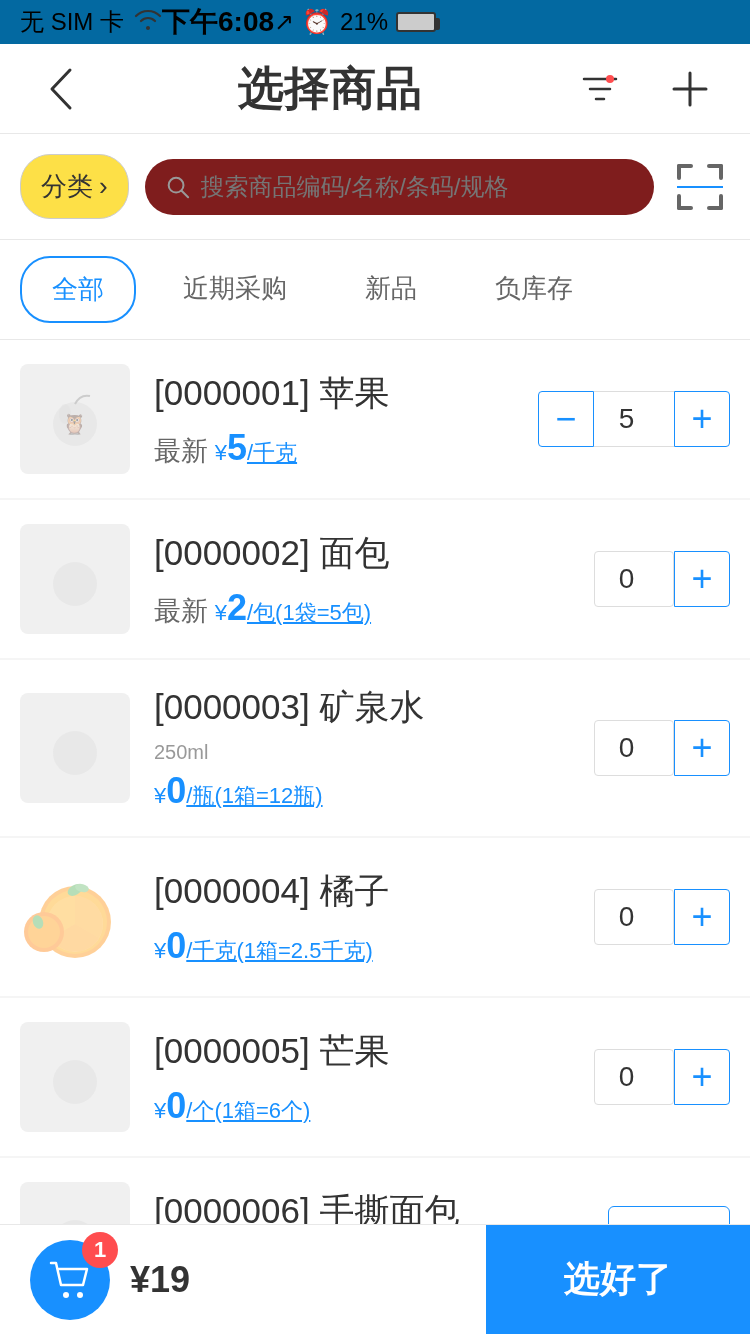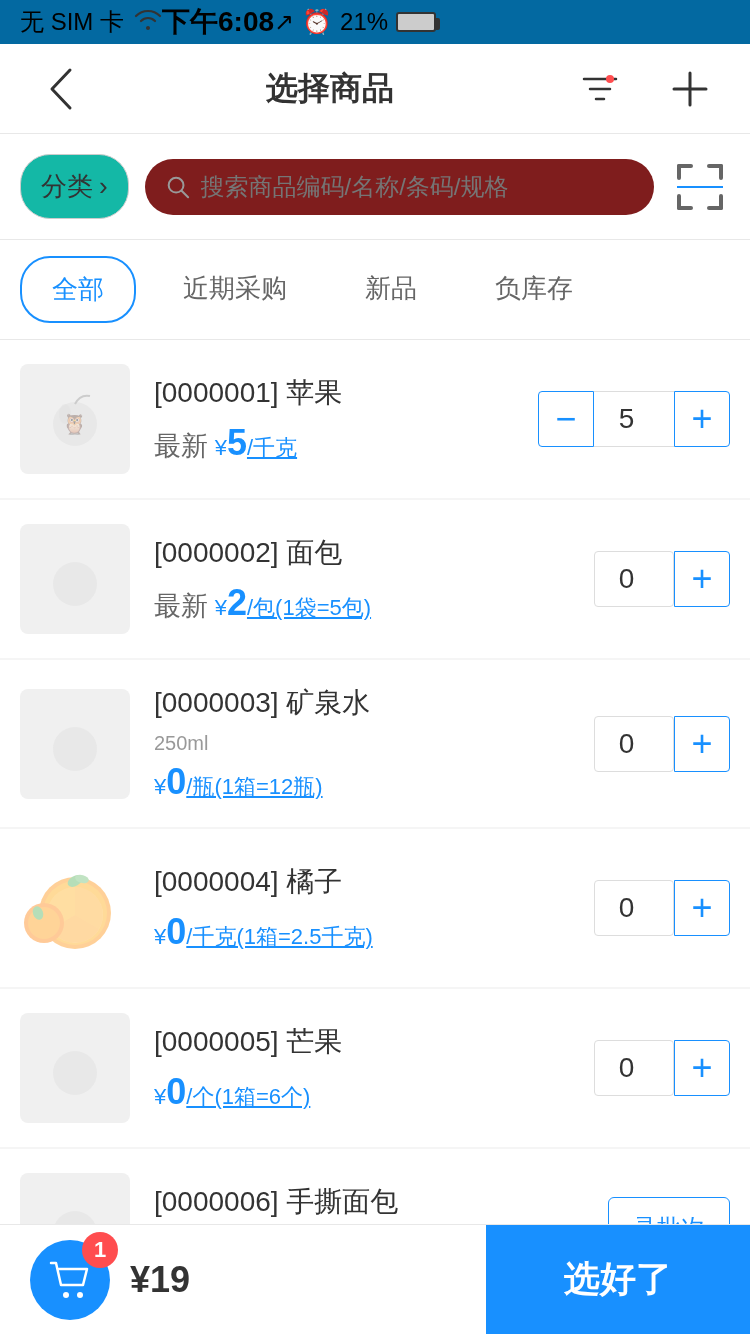--- a/index.html
+++ b/index.html
@@ -53,21 +53,21 @@
       justify-content: space-between;
       padding: 0 30px;
       border-bottom: 1px solid #e8e8e8;
     }
     .nav-back {
       width: 60px; height: 60px;
       display: flex; align-items: center; justify-content: center;
       cursor: pointer;
     }
     .nav-title {
-      font-size: 32px;
+      font-size: 46px;
       font-weight: 600;
       color: #333;
     }
     .nav-actions { display: flex; align-items: center; gap: 30px; }
     .nav-icon-btn {
       width: 60px; height: 60px;
       display: flex; align-items: center; justify-content: center;
       cursor: pointer;
     }
 
@@ -80,21 +80,21 @@
       gap: 16px;
       border-bottom: 1px solid #e8e8e8;
     }
     .category-btn {
       display: flex;
       align-items: center;
       gap: 6px;
       padding: 14px 20px;
       border: 1px solid #ccc;
       border-radius: 30px;
-      background: #14b8a6;
+      background: #fde047;
       font-size: 26px;
       color: #333;
       white-space: nowrap;
       cursor: pointer;
     }
     .search-input-wrap {
       flex: 1;
       display: flex;
       align-items: center;
       background: #7f1d1d;
@@ -160,21 +160,21 @@
       justify-content: center;
       overflow: hidden;
       margin-right: 24px;
     }
     .product-img svg { opacity: 0.4; }
     .product-info {
       flex: 1;
       min-width: 0;
     }
     .product-name {
-      font-size: 28px;
+      font-size: 35px;
       color: #333;
       font-weight: 500;
       margin-bottom: 10px;
     }
     .product-spec {
       font-size: 20px;
       color: #999;
       margin-bottom: 6px;
     }
     .product-price {

